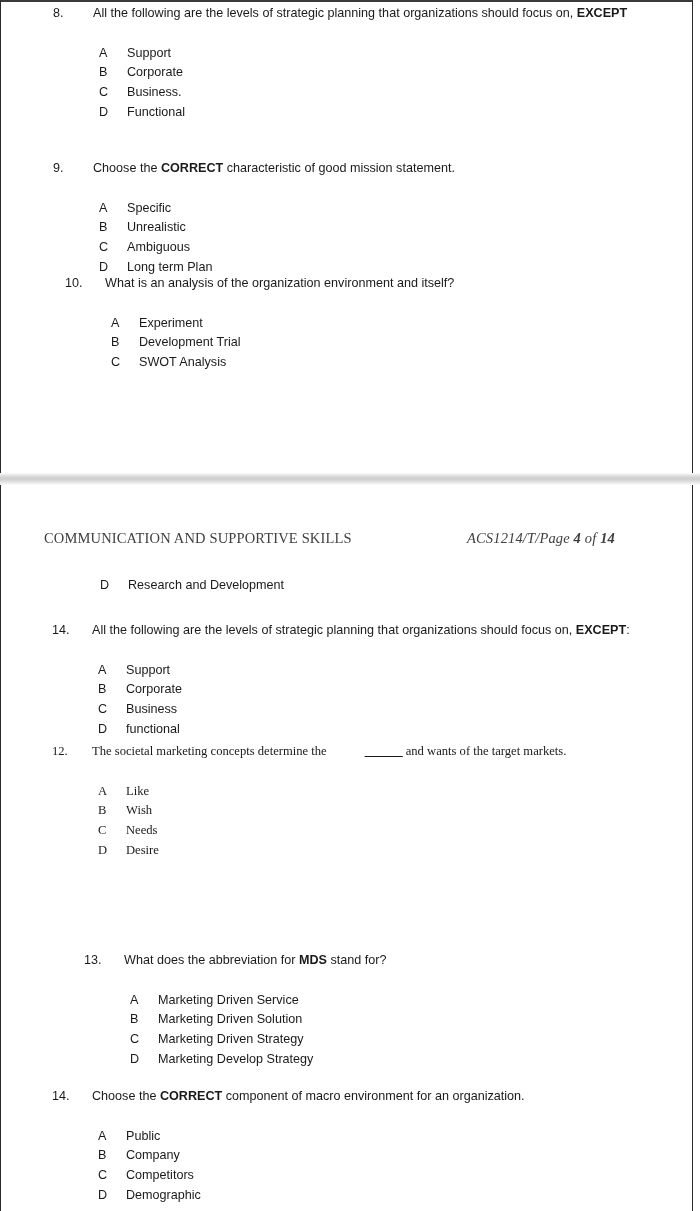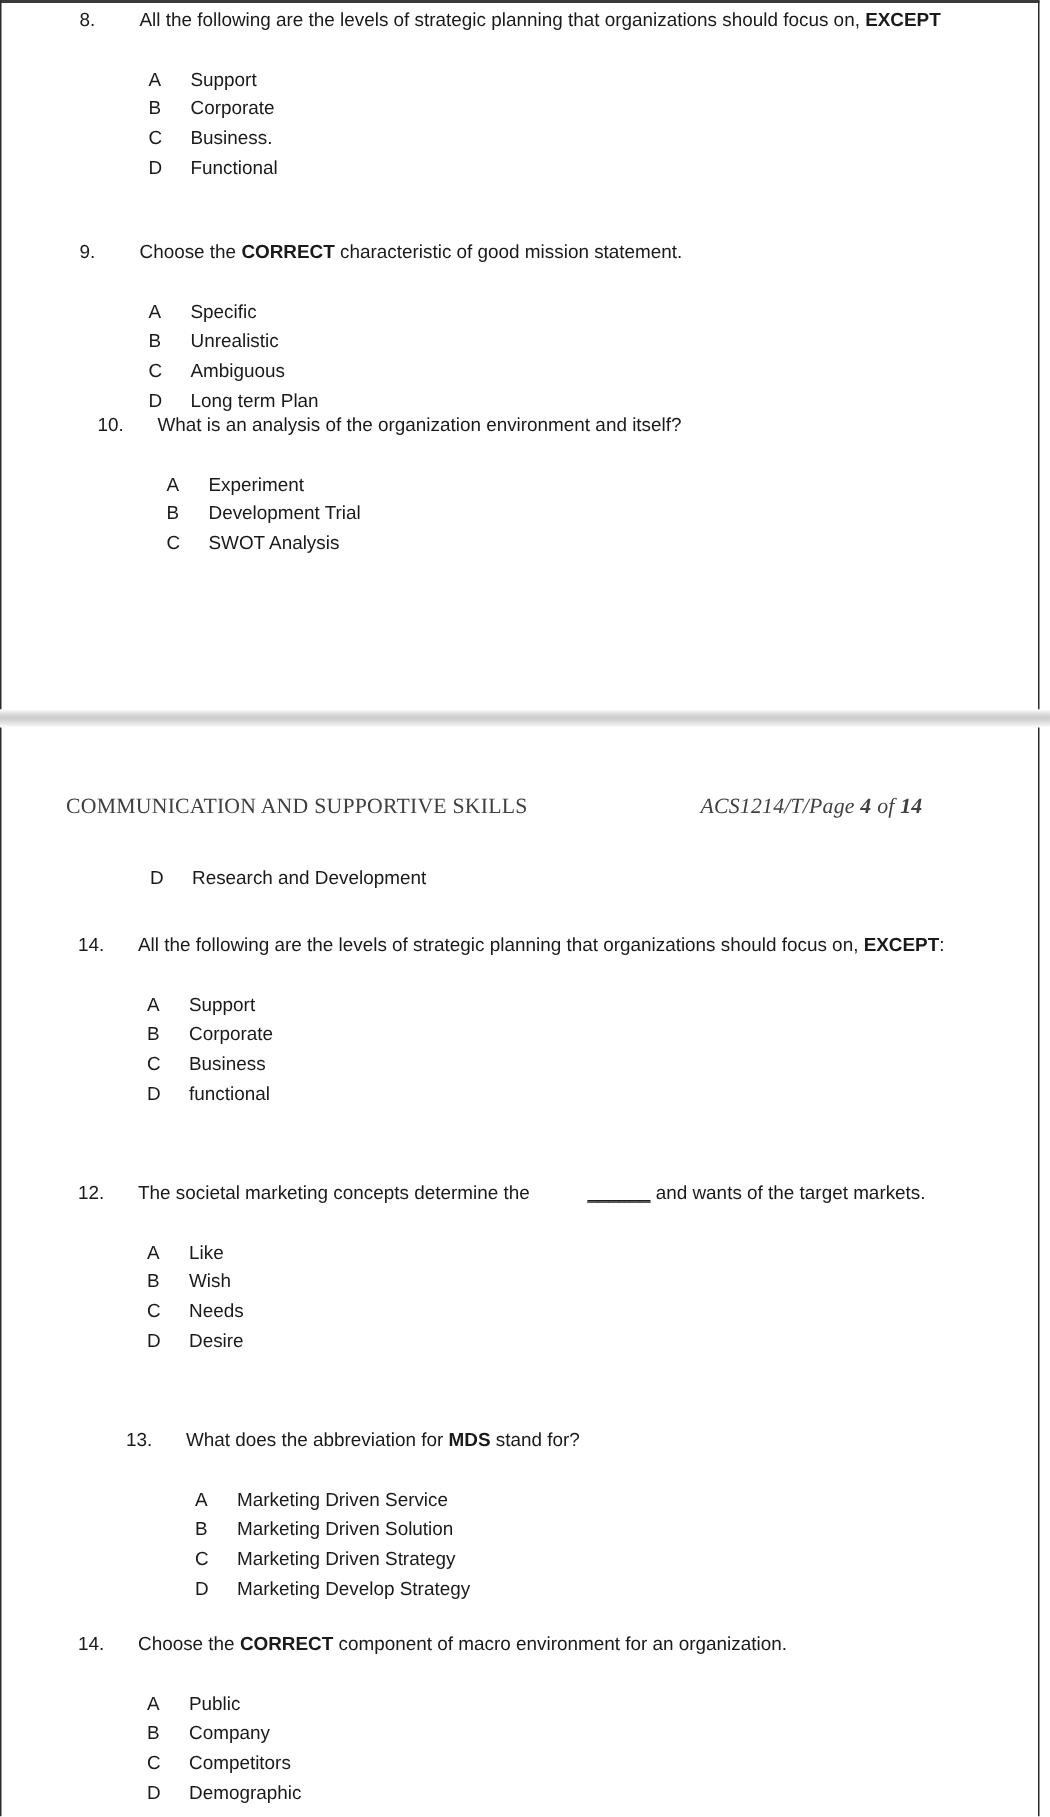--- a/index.html
+++ b/index.html
@@ -202,21 +202,21 @@
       <span class="q-num">14.</span><span>All the following are the levels of strategic planning that organizations should focus on, </span><b>EXCEPT</b><span>:</span>
     </div>
     <ul class="options" style="margin-top:20px;">
       <li class="option"><span class="opt-letter">A</span><span>Support</span></li>
       <li class="option"><span class="opt-letter">B</span><span>Corporate</span></li>
       <li class="option"><span class="opt-letter">C</span><span>Business</span></li>
       <li class="option"><span class="opt-letter">D</span><span>functional</span></li>
     </ul>
   </div>
 
-  <div class="question" style="top:786px;">
+  <div class="question" style="top:742px;font-family:Liberation Serif, serif;">
     <div class="q-head no-justify">
       <span class="q-num">12.</span><span>The societal marketing concepts determine the </span><span class="blank-fill">______</span><span> and wants of the target markets.</span>
     </div>
     <ul class="options" style="margin-top:20px;">
       <li class="option"><span class="opt-letter">A</span><span>Like</span></li>
       <li class="option"><span class="opt-letter">B</span><span>Wish</span></li>
       <li class="option"><span class="opt-letter">C</span><span>Needs</span></li>
       <li class="option"><span class="opt-letter">D</span><span>Desire</span></li>
     </ul>
   </div>

